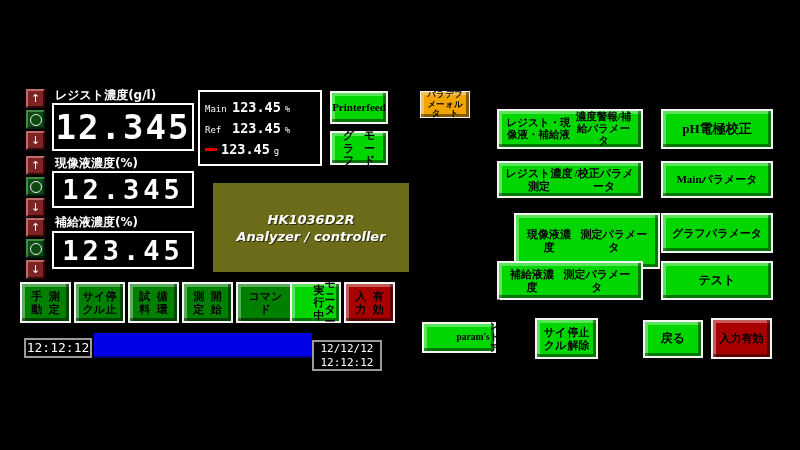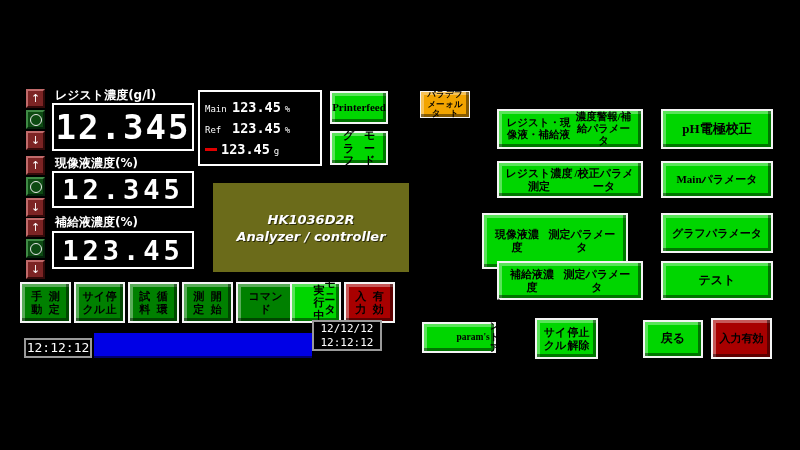--- a/index.html
+++ b/index.html
@@ -165,21 +165,21 @@
     </button>
   <button class="btn redbtn fs11" style="left:344px;top:282px;width:51px;height:41px;">
     <span class="l1">入力</span>
       <span class="l2">有効</span>
     </button>
 
   <div class="time-box" style="left:24px;top:338px;width:68px;height:20px;font-size:13px;">
     <span>12:12:12</span>
   </div>
   <div class="progress"></div>
-  <div class="time-box" style="left:312px;top:320px;width:70px;height:31px;font-size:11px;">
+  <div class="time-box" style="left:312px;top:340px;width:70px;height:31px;font-size:11px;">
     <span>12/12/12</span>
     <span>12:12:12</span>
   </div>
 
   <button class="btn orange fs8" style="left:420px;top:91px;width:50px;height:27px;">
     <span class="l1">パラメータ</span>
     <span class="l2">デフォルト</span>
   </button>
 
   <button class="btn bright fs10" style="left:497px;top:109px;width:146px;height:40px;">
@@ -192,21 +192,21 @@
 
   <button class="btn bright fs11" style="left:497px;top:161px;width:146px;height:37px;">
     <span class="l1">レジスト濃度測定</span>
       <span class="l2">/校正パラメータ</span>
     </button>
   <button class="btn bright fs11" style="left:661px;top:161px;width:112px;height:37px;">
     <span class="l1">Main</span>
       <span class="l2">パラメータ</span>
     </button>
 
-  <button class="btn bright fs11" style="left:482px;top:213px;width:146px;height:56px;">
+  <button class="btn bright fs11" style="left:514px;top:213px;width:146px;height:56px;">
     <span class="l1">現像液濃度</span>
       <span class="l2">測定パラメータ</span>
     </button>
   <button class="btn bright fs11" style="left:661px;top:213px;width:112px;height:40px;">
     <span class="l1">グラフ</span>
       <span class="l2">パラメータ</span>
     </button>
 
   <button class="btn bright fs11" style="left:497px;top:261px;width:146px;height:39px;">
     <span class="l1">補給液濃度</span>

